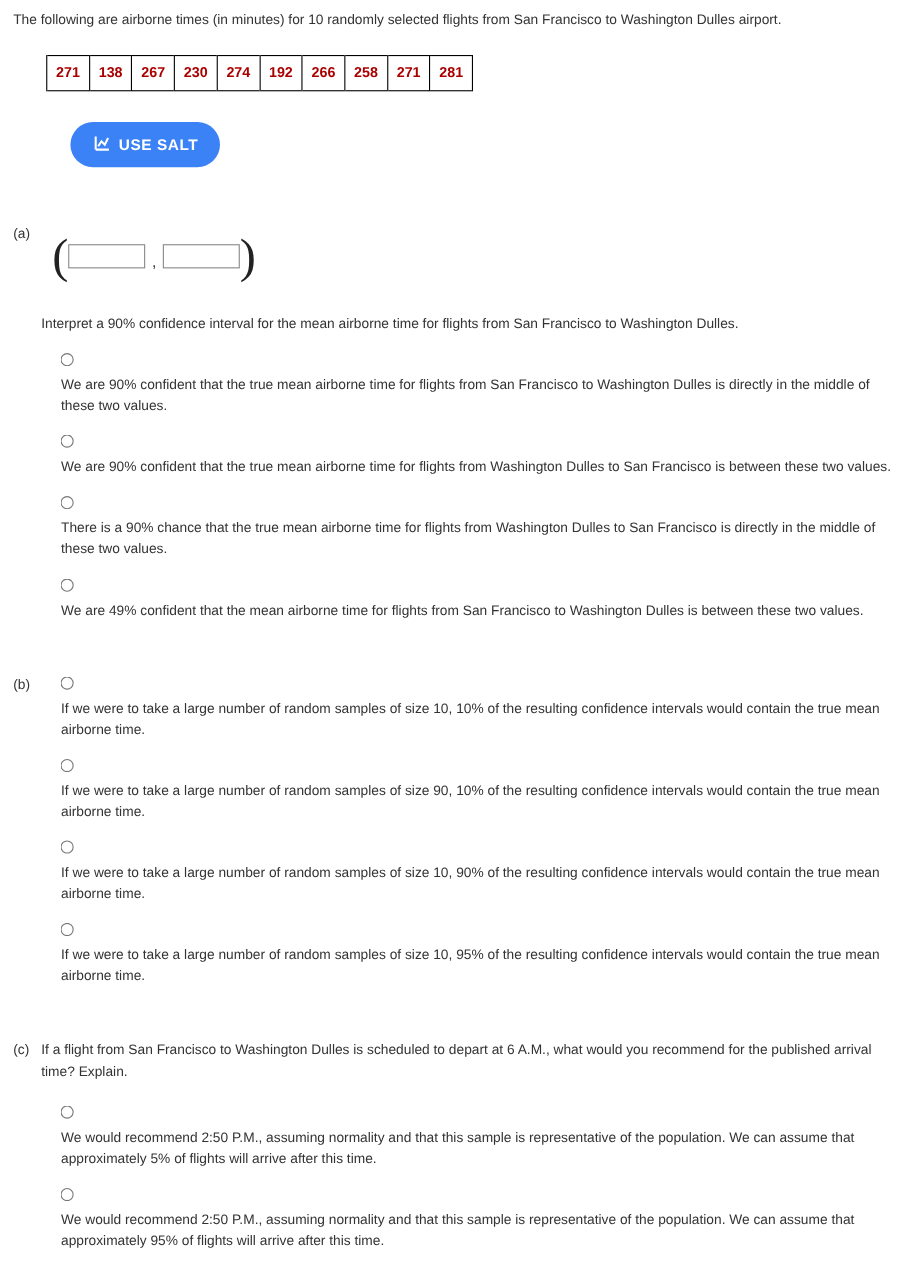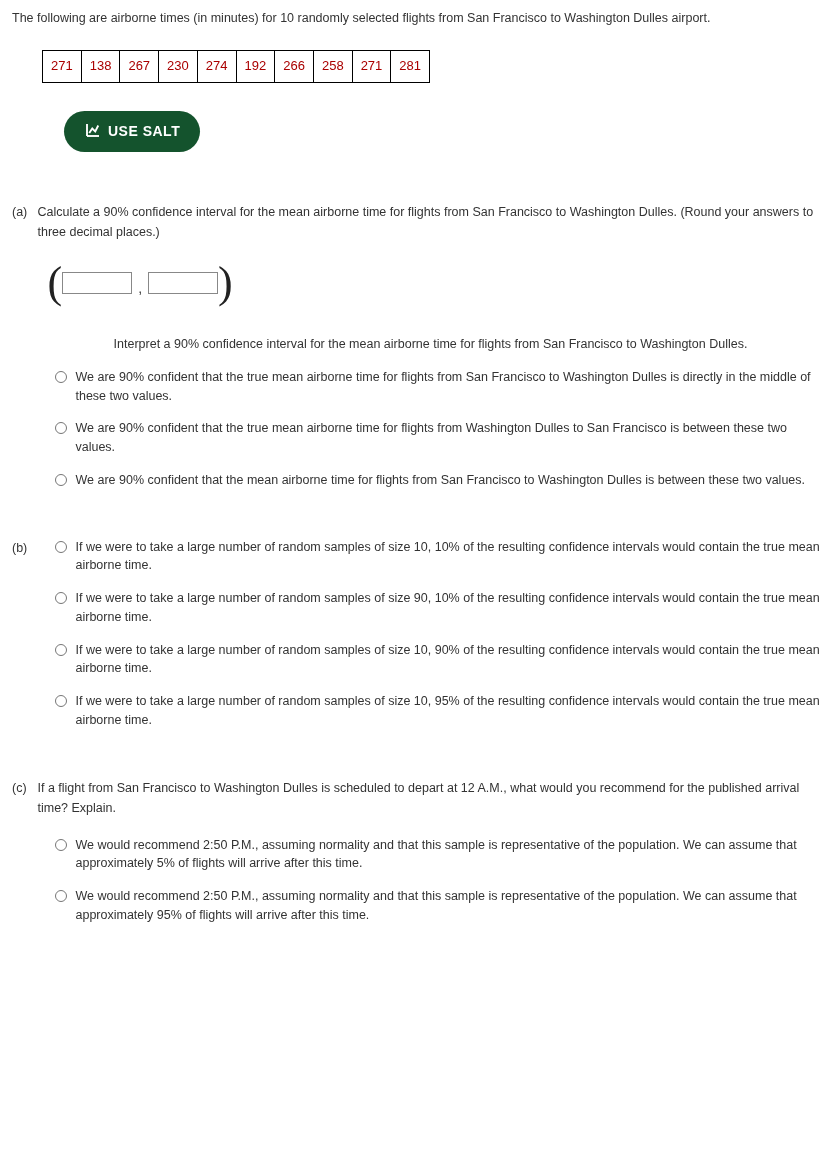--- a/index.html
+++ b/index.html
@@ -19,26 +19,27 @@
     border: 1px solid #000;
   }
   .data-table td {
     border-left: 1px solid #000;
     border-right: 1px solid #000;
     padding: 5px 8px;
     color: #aa0000;
     font-size: 13px;
     text-align: center;
     min-width: 30px;
+    font-weight: bold;
   }
   .salt-btn {
     display: inline-flex;
     align-items: center;
     gap: 6px;
-    background: #14532d;
+    background: #3b82f6;
     color: #fff;
     font-weight: bold;
     border: none;
     border-radius: 24px;
     padding: 10px 20px;
     font-size: 14px;
     margin: 0 0 50px 52px;
     cursor: pointer;
     letter-spacing: 0.5px;
   }
@@ -61,28 +62,29 @@
     font-family: "Times New Roman", serif;
   }
   .ci-input {
     width: 70px;
     height: 22px;
     border: 1px solid #888;
     background: #fff;
     margin: 0 0px;
   }
   .comma { margin: 0 6px; font-size: 14px; align-self: flex-end; padding-bottom: 6px; }
-  .sub-prompt { margin-bottom: 14px; font-stretch: condensed; text-align: center; }
+  .sub-prompt { margin-bottom: 14px; font-stretch: condensed; }
   .options { margin-left: 18px; }
   .option-row {
     display: flex;
     align-items: flex-start;
     gap: 8px;
     margin-bottom: 14px;
     font-stretch: condensed;
+    flex-direction: column;
   }
   .option-row input[type=radio] {
     margin-top: 3px;
     width: 12px;
     height: 12px;
     flex-shrink: 0;
   }
   .option-row label { flex: 1; line-height: 1.5; }
 </style>
 </head>
@@ -117,21 +119,20 @@
       <path d="M7 16 L11 10 L15 14 L19 6"></path>
     </svg>
   </span>
   <span>USE SALT</span>
 </button>
 
 
 <div class="part">
   <span class="part-label">(a)</span>
   <div class="part-body">
-    <div class="question-text">Calculate a 90% confidence interval for the mean airborne time for flights from San Francisco to Washington Dulles. (Round your answers to three decimal places.)</div>
 
     <div class="paren-group">
       <span class="paren">(</span>
       <input type="text" class="ci-input" style="">
       <span class="comma">,</span>
       <input type="text" class="ci-input" style="">
       <span class="paren">)</span>
     </div>
 
     <div class="sub-prompt">Interpret a 90% confidence interval for the mean airborne time for flights from San Francisco to Washington Dulles.</div>
@@ -139,21 +140,25 @@
       <div class="option-row">
         <input type="radio" name="qa" style="">
         <label>We are 90% confident that the true mean airborne time for flights from San Francisco to Washington Dulles is directly in the middle of these two values.</label>
       </div>
       <div class="option-row">
         <input type="radio" name="qa" style="">
         <label>We are 90% confident that the true mean airborne time for flights from Washington Dulles to San Francisco is between these two values.</label>
       </div>
       <div class="option-row">
         <input type="radio" name="qa" style="">
-        <label>We are 90% confident that the mean airborne time for flights from San Francisco to Washington Dulles is between these two values.</label>
+        <label>There is a 90% chance that the true mean airborne time for flights from Washington Dulles to San Francisco is directly in the middle of these two values.</label>
+      </div>
+      <div class="option-row">
+        <input type="radio" name="qa" style="">
+        <label>We are 49% confident that the mean airborne time for flights from San Francisco to Washington Dulles is between these two values.</label>
       </div>
     </div>
   </div>
 </div>
 
 
 <div class="part">
   <span class="part-label">(b)</span>
   <div class="part-body">
     <div class="options">
@@ -174,21 +179,21 @@
         <label>If we were to take a large number of random samples of size 10, 95% of the resulting confidence intervals would contain the true mean airborne time.</label>
       </div>
     </div>
   </div>
 </div>
 
 
 <div class="part">
   <span class="part-label">(c)</span>
   <div class="part-body">
-    <div class="question-text">If a flight from San Francisco to Washington Dulles is scheduled to depart at 12 A.M., what would you recommend for the published arrival time? Explain.</div>
+    <div class="question-text">If a flight from San Francisco to Washington Dulles is scheduled to depart at 6 A.M., what would you recommend for the published arrival time? Explain.</div>
     <div class="options">
       <div class="option-row">
         <input type="radio" name="qc" style="">
         <label>We would recommend 2:50 P.M., assuming normality and that this sample is representative of the population. We can assume that approximately 5% of flights will arrive after this time.</label>
       </div>
       <div class="option-row">
         <input type="radio" name="qc" style="">
         <label>We would recommend 2:50 P.M., assuming normality and that this sample is representative of the population. We can assume that approximately 95% of flights will arrive after this time.</label>
       </div>
 

